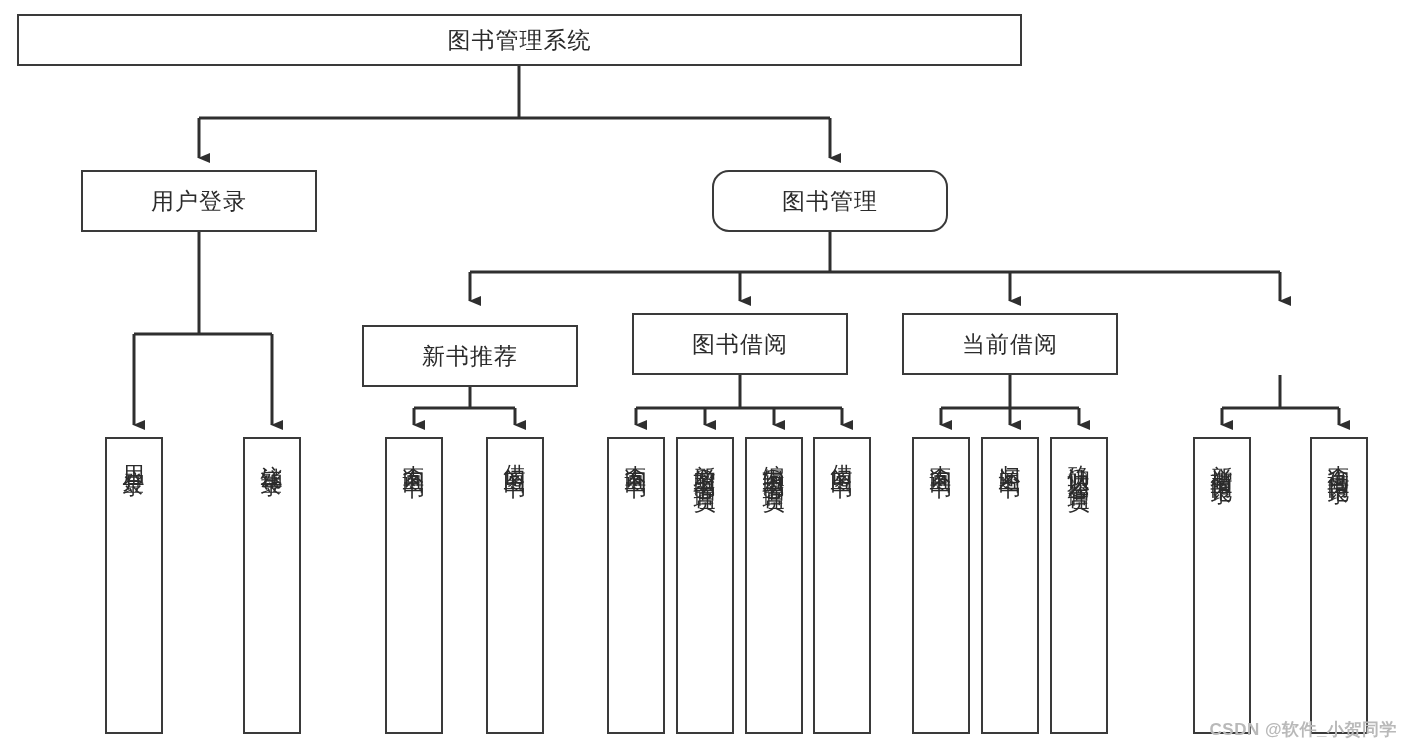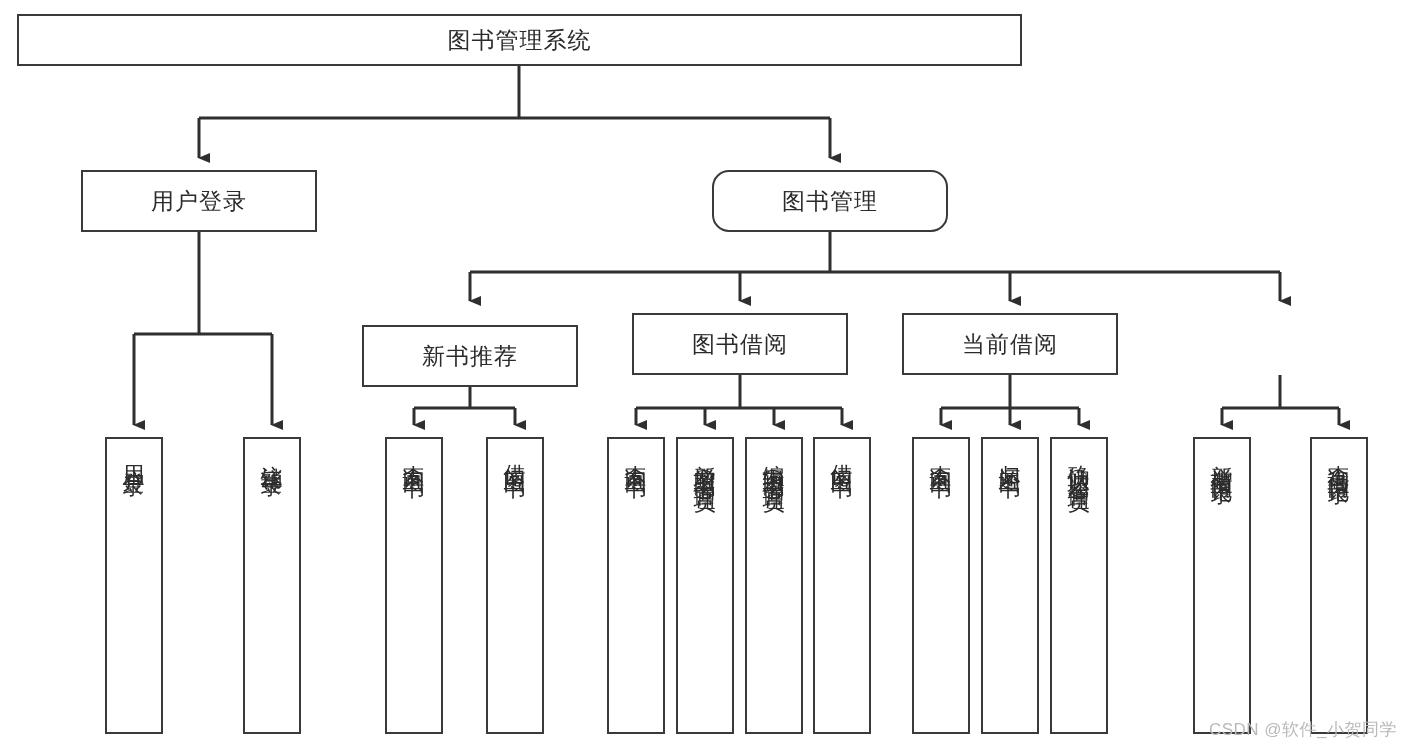--- a/index.html
+++ b/index.html
@@ -28,20 +28,21 @@
   }
   .node.v span{ writing-mode:vertical-rl; text-orientation:upright; line-height:1.05; }
   #watermark{
     position:absolute;
     right:8px;
     bottom:6px;
     font-size:17px;
     color:#b9b9b9;
     letter-spacing:0.5px;
     white-space:nowrap;
+    font-weight:bold;
   }
 </style>
 </head>
 <body>
 
 <div id="canvas">
 
   <svg id="wires" viewBox="0 0 1405 747" xmlns="http://www.w3.org/2000/svg">
     <defs>
       <marker id="arr" markerWidth="10" markerHeight="12" refX="5" refY="11" orient="auto" markerUnits="userSpaceOnUse">

